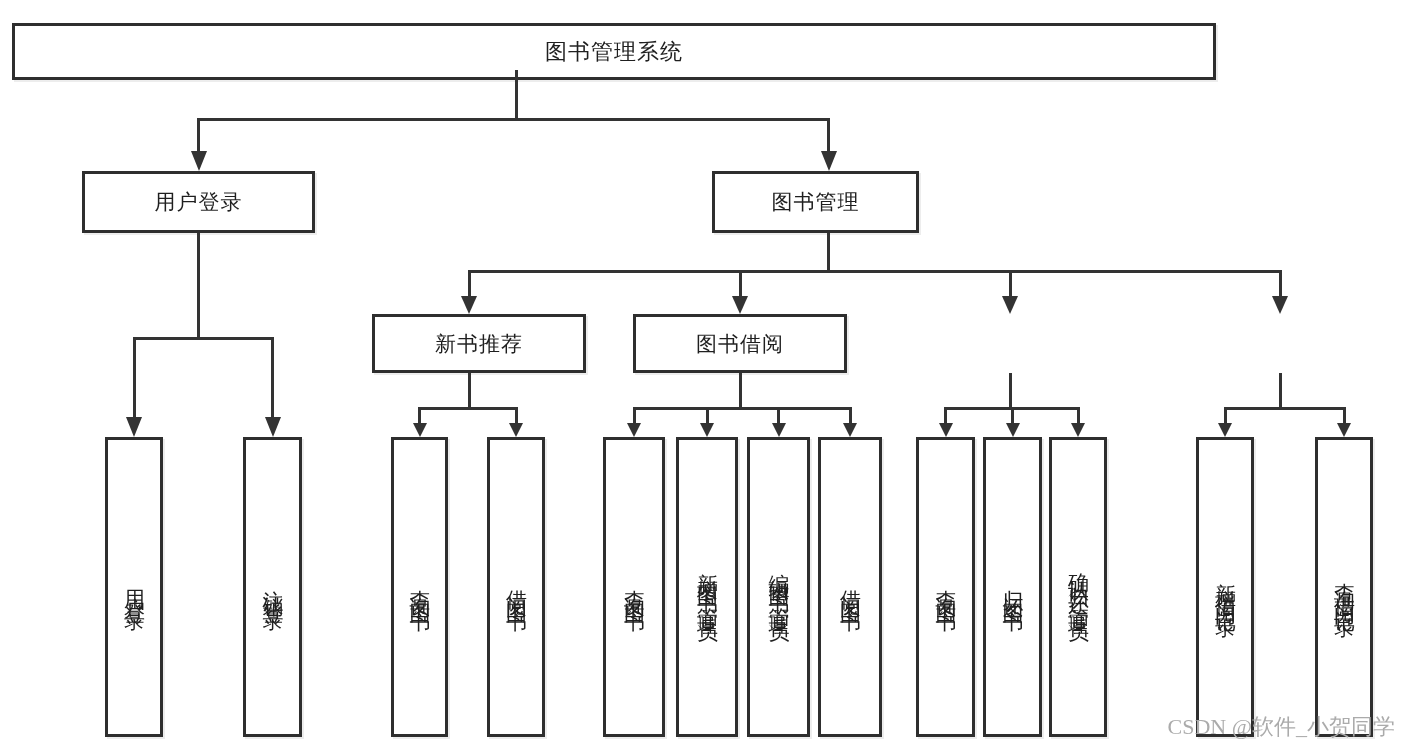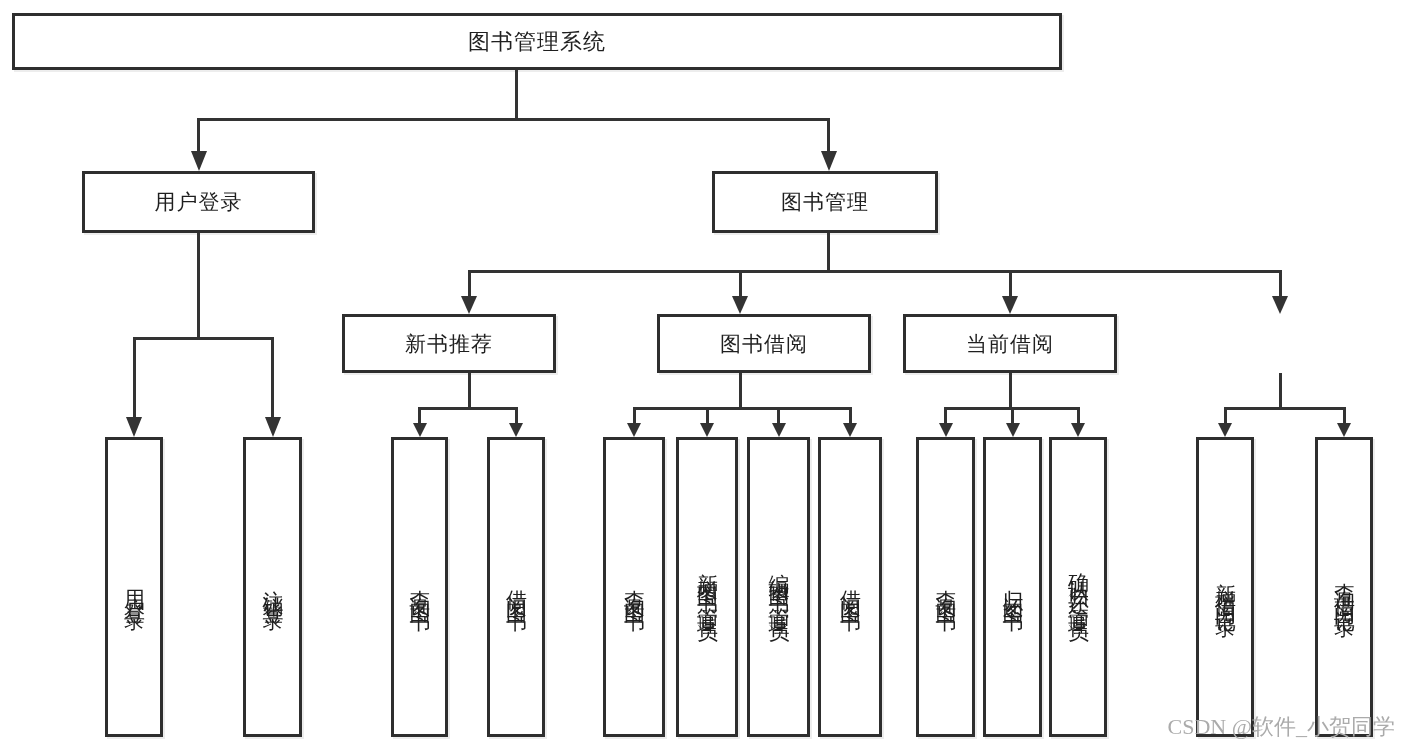--- a/index.html
+++ b/index.html
@@ -50,53 +50,52 @@
     font-size:22px;
     white-space:nowrap;
     z-index:5;
   }
 </style>
 </head>
 <body>
 
 <div class="canvas">
 
-  <div class="node h root" style="left:12px;top:13px;width:1050px;height:57px;">图书管理系统</div>
+  <div class="node h root" style="left:12px;top:23px;width:1204px;height:57px;">图书管理系统</div>
 
   <div class="vline" style="left:514.5px;top:70px;height:50px;"></div>
   <div class="hline" style="left:197px;top:118px;width:633px;"></div>
   <div class="vline" style="left:197px;top:118px;height:34px;"></div>
   <div class="arrow" style="left:190.5px;top:151px;"></div>
   <div class="vline" style="left:827px;top:118px;height:34px;"></div>
   <div class="arrow" style="left:820.5px;top:151px;"></div>
 
   <div class="node h" style="left:82px;top:171px;width:233px;height:62px;">用户登录</div>
-  <div class="node h" style="left:712px;top:171px;width:226px;height:62px;">图书管理</div>
+  <div class="node h" style="left:712px;top:171px;width:207px;height:62px;">图书管理</div>
 
   <div class="vline" style="left:197px;top:233px;height:104px;"></div>
   <div class="hline" style="left:132.5px;top:337px;width:141.5px;"></div>
   <div class="vline" style="left:132.5px;top:337px;height:81px;"></div>
   <div class="arrow" style="left:126px;top:417px;"></div>
   <div class="vline" style="left:271px;top:337px;height:81px;"></div>
   <div class="arrow" style="left:264.5px;top:417px;"></div>
 
   <div class="vline" style="left:827px;top:233px;height:37px;"></div>
   <div class="hline" style="left:467.5px;top:270px;width:814px;"></div>
   <div class="vline" style="left:467.5px;top:270px;height:27px;"></div>
   <div class="arrow md" style="left:461px;top:296px;"></div>
   <div class="vline" style="left:738.5px;top:270px;height:27px;"></div>
   <div class="arrow md" style="left:732px;top:296px;"></div>
   <div class="vline" style="left:1008.5px;top:270px;height:27px;"></div>
   <div class="arrow md" style="left:1002px;top:296px;"></div>
   <div class="vline" style="left:1278.5px;top:270px;height:27px;"></div>
   <div class="arrow md" style="left:1272px;top:296px;"></div>
 
-  <div class="node h" style="left:342px;top:314px;width:214px;height:59px;">新书推荐</div>
-  <div class="node h" style="left:657px;top:314px;width:214px;height:59px;">图书借阅</div>
-  <div class="node h" style="left:903px;top:314px;width:214px;height:59px;">当前借阅</div>
+  <div class="node h" style="left:372px;top:314px;width:214px;height:59px;">新书推荐</div>
+  <div class="node h" style="left:633px;top:314px;width:214px;height:59px;">图书借阅</div>
 
   <div class="vline" style="left:467.5px;top:373px;height:34px;"></div>
   <div class="hline" style="left:418px;top:407px;width:99.5px;"></div>
   <div class="vline" style="left:418px;top:407px;height:17px;"></div>
   <div class="arrow sm" style="left:412.5px;top:423px;"></div>
   <div class="vline" style="left:514.5px;top:407px;height:17px;"></div>
   <div class="arrow sm" style="left:509px;top:423px;"></div>
 
   <div class="vline" style="left:738.5px;top:373px;height:34px;"></div>
   <div class="hline" style="left:632.5px;top:407px;width:219px;"></div>

